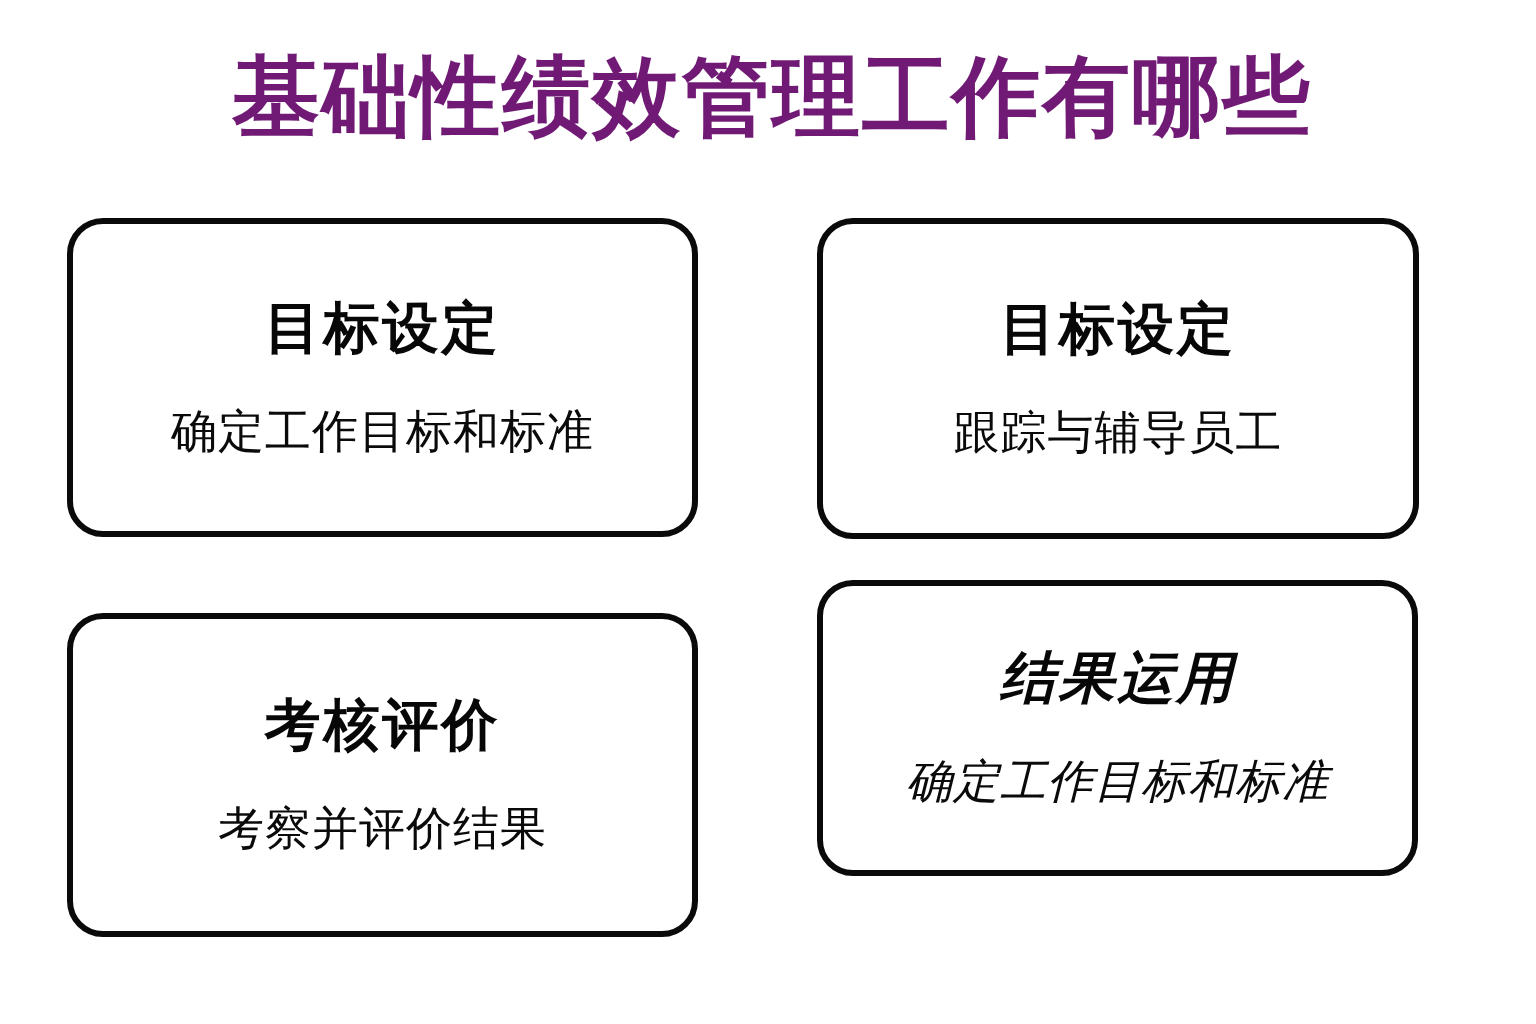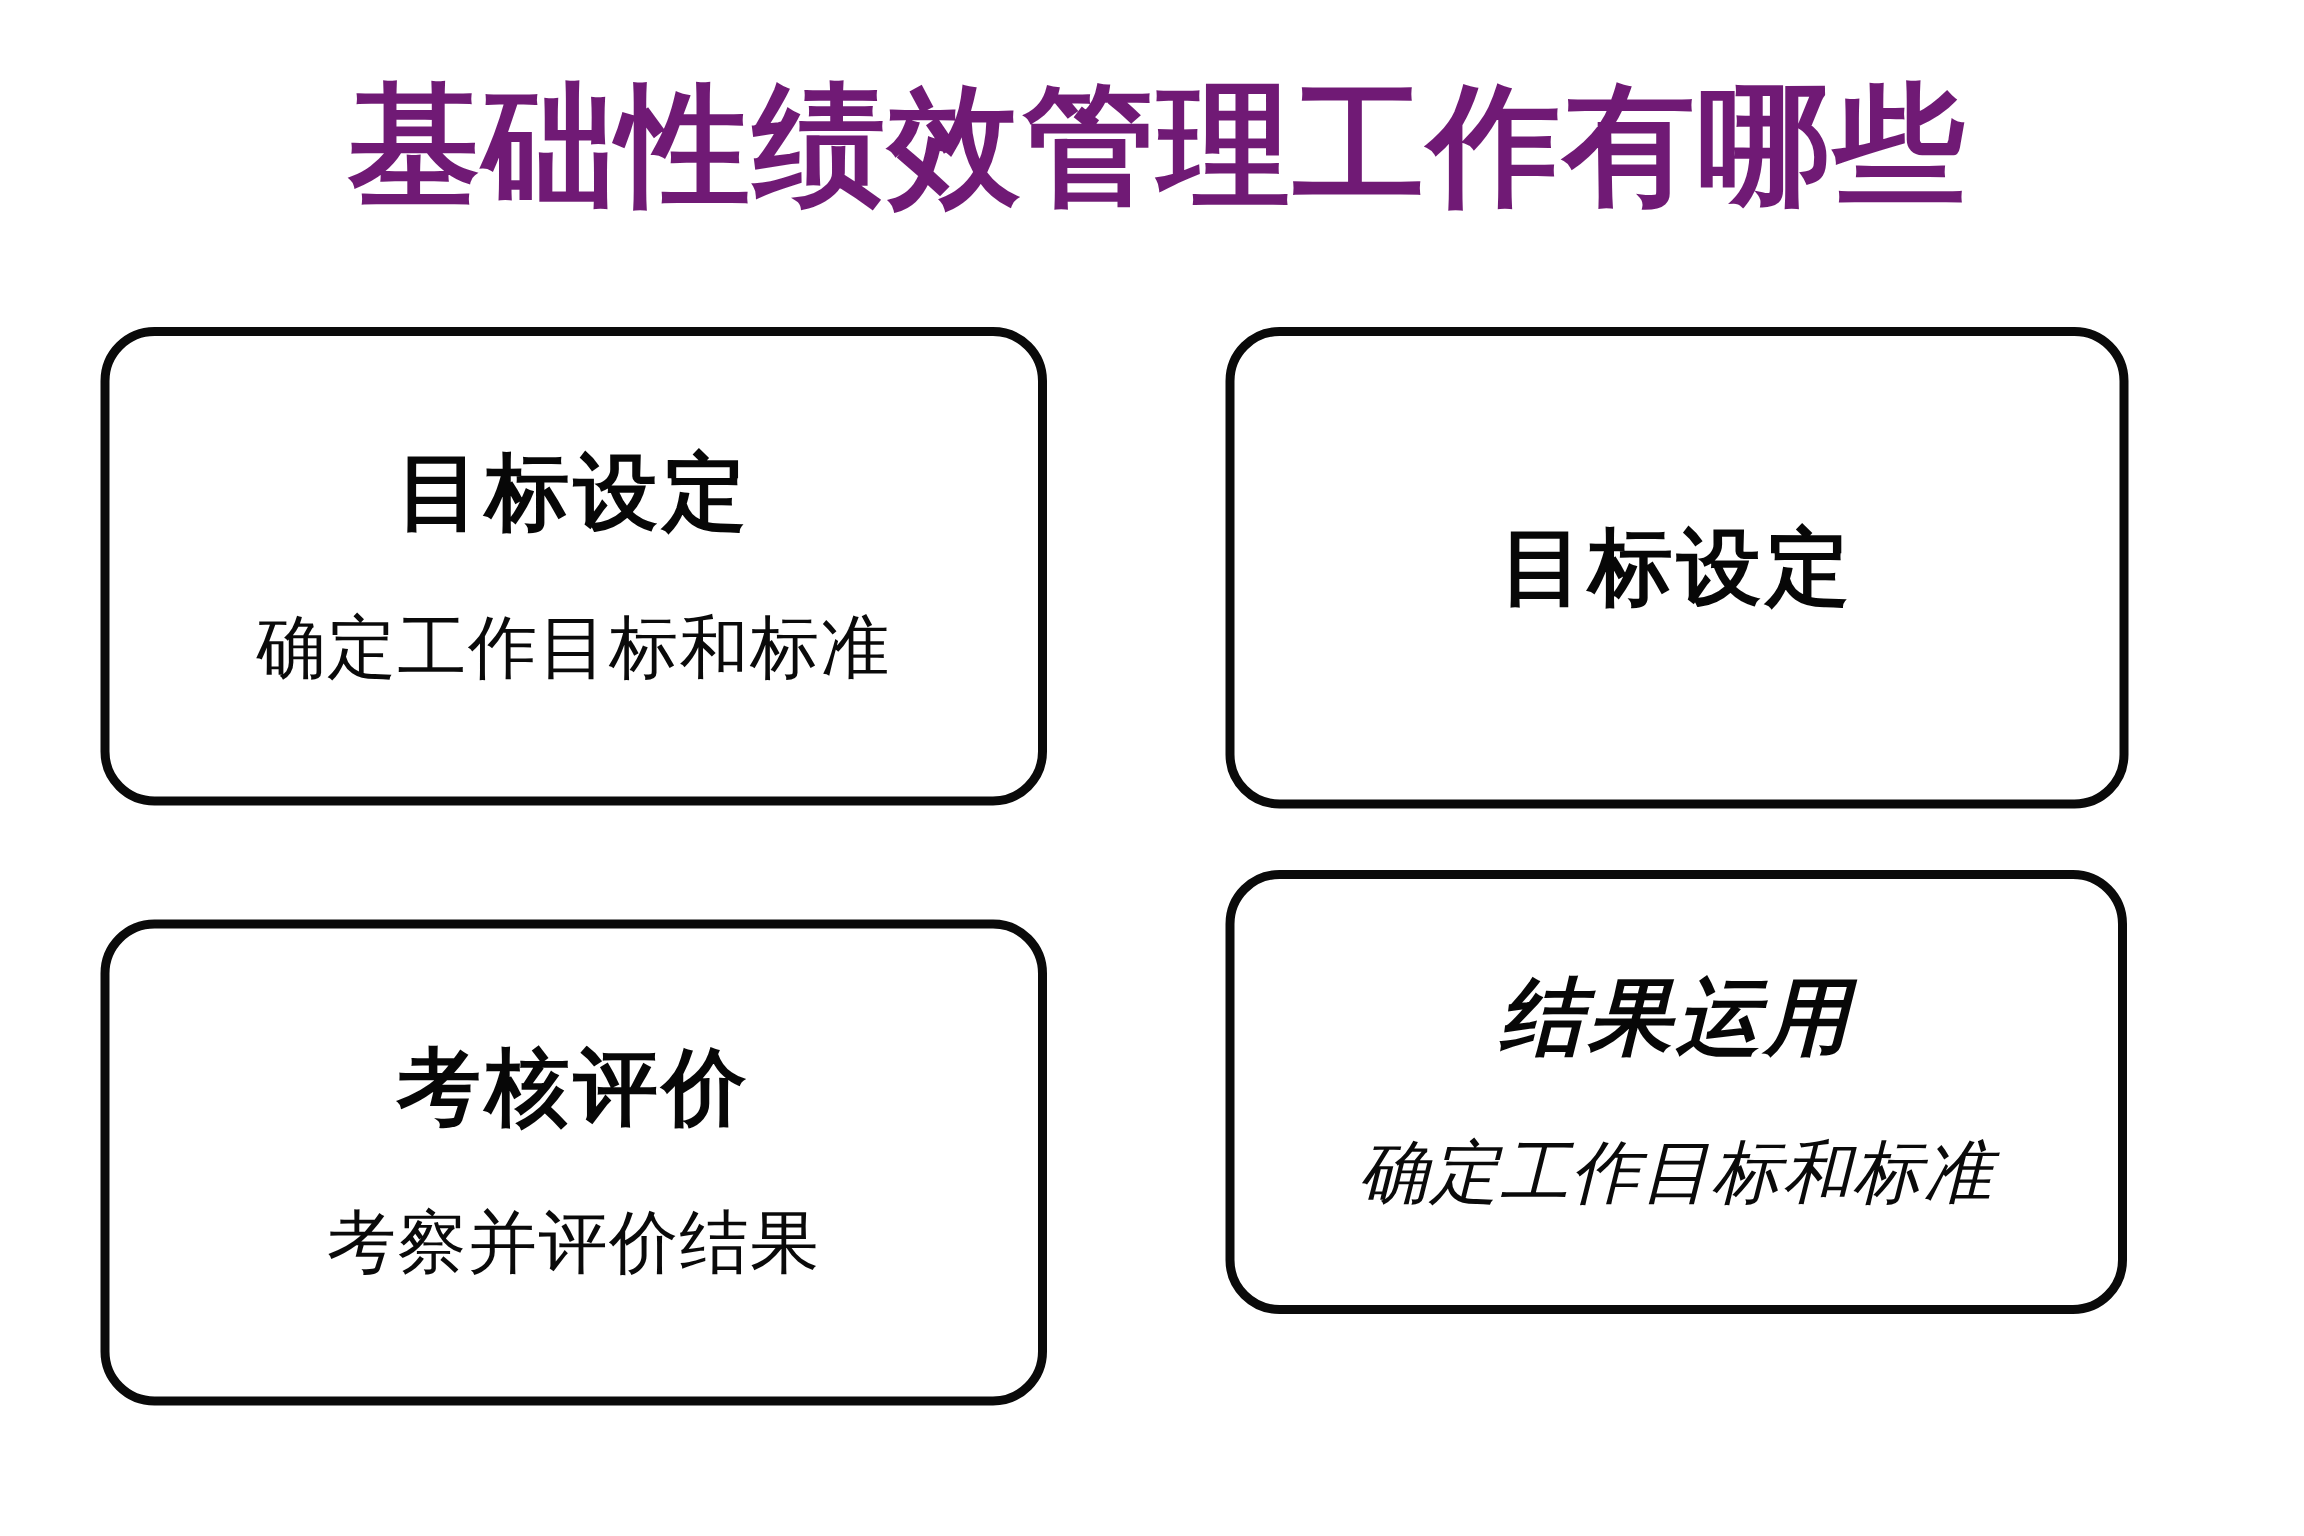--- a/index.html
+++ b/index.html
@@ -70,20 +70,21 @@
 
   <h1 class="main-title">基础性绩效管理工作有哪些</h1>
 
   <section class="card card-1">
     <div class="card-title">目标设定</div>
     <div class="card-desc">确定工作目标和标准</div>
   </section>
 
   <section class="card card-2">
     <div class="card-title">目标设定</div>
+    <div class="card-desc">跟踪与辅导员工</div>
   </section>
 
   <section class="card card-3">
     <div class="card-title">考核评价</div>
     <div class="card-desc">考察并评价结果</div>
   </section>
 
   <section class="card card-4">
     <div class="card-title">结果运用</div>
     <div class="card-desc">确定工作目标和标准</div>

